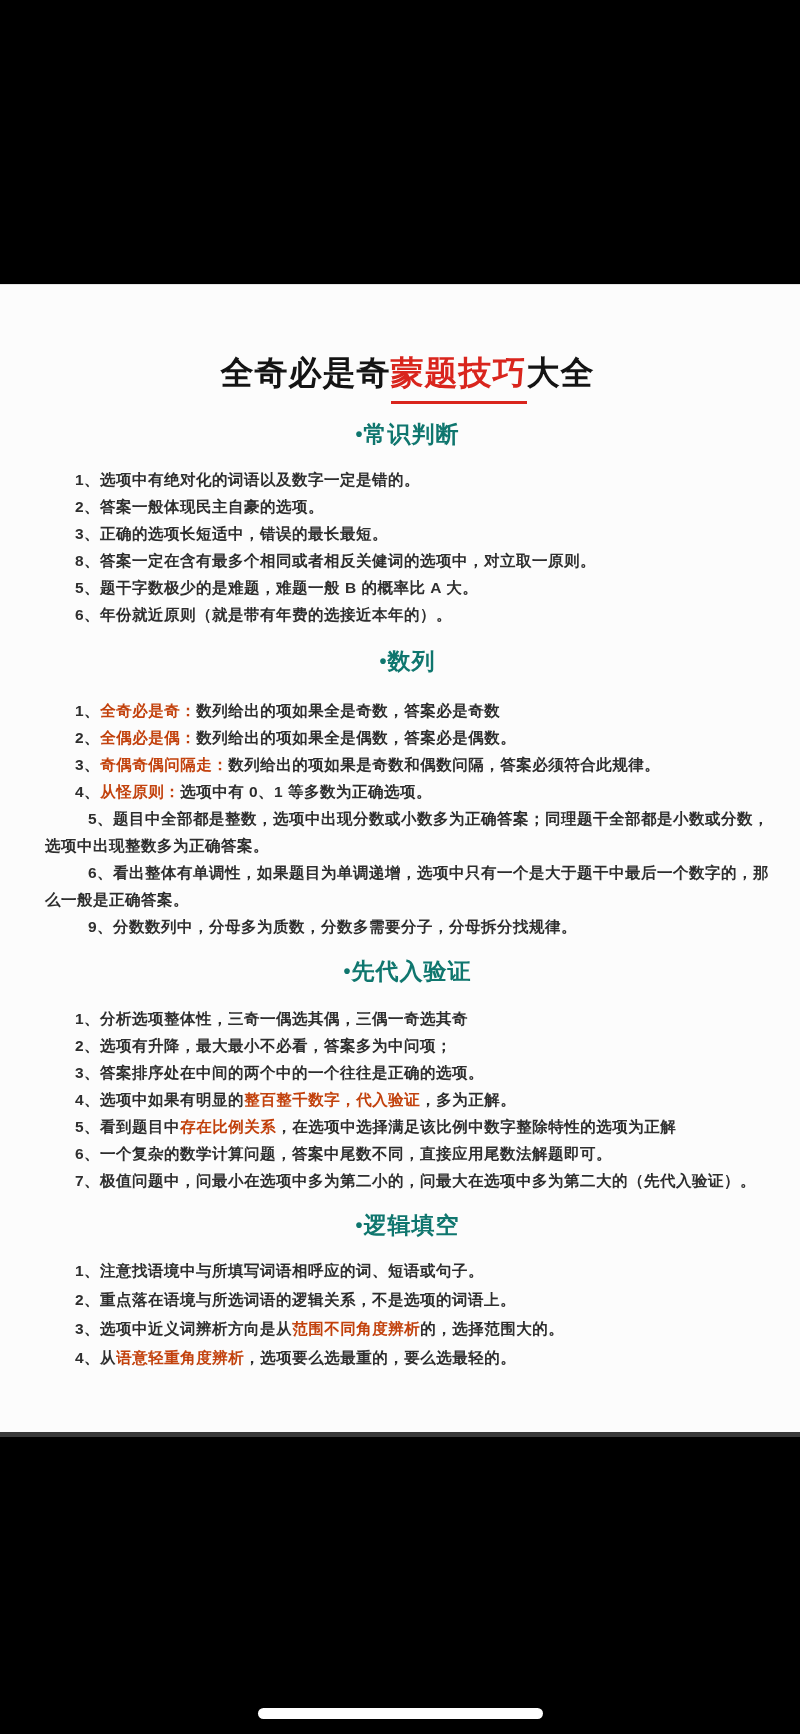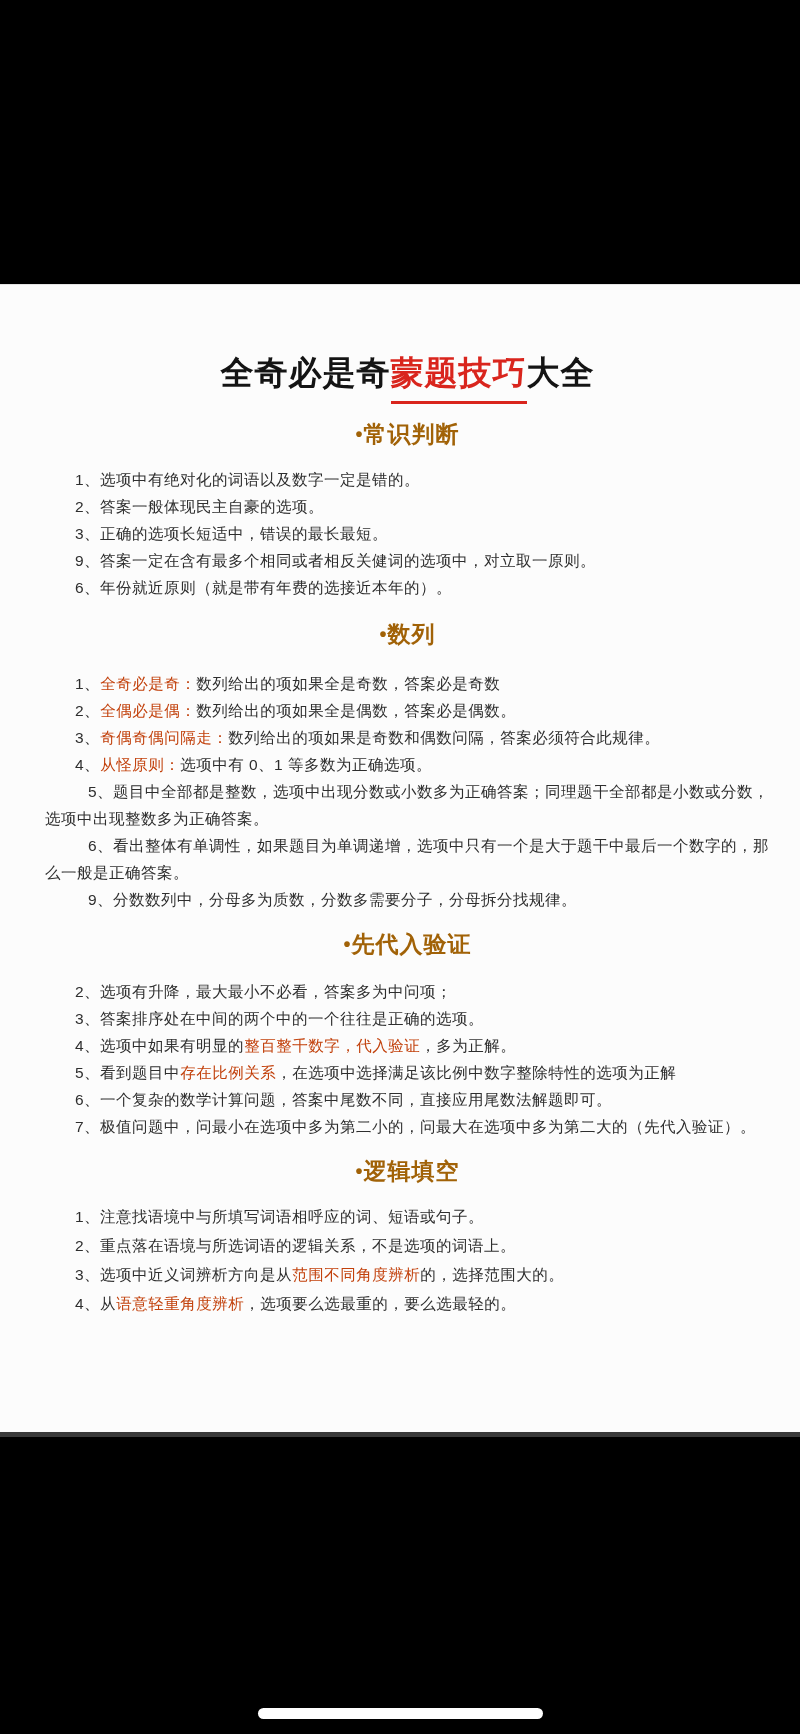--- a/index.html
+++ b/index.html
@@ -34,34 +34,35 @@
   .title .hl{
     color:#d9251d;
     border-bottom:3px solid #d9251d;
     padding-bottom:10px;
   }
   .sec{
     text-align:center;
     font-size:23px;
     line-height:30px;
     font-weight:bold;
-    color:#a16207;
+    color:#0f766e;
     margin:0;
     letter-spacing:1px;
   }
   .sec .bullet{font-size:20px;vertical-align:1px;}
   .sec-1{margin-top:28px;}
   .sec-2{margin-top:18px;}
   .sec-3{margin-top:16px;}
   .sec-4{margin-top:16px;}
   .list{
     font-size:15.5px;
     line-height:27px;
     color:#2e2e2e;
     letter-spacing:0.5px;
+    font-weight:bold;
   }
   .list-1{margin-top:17px;}
   .list-2{margin-top:21px;}
   .list-3{margin-top:19px;}
   .list-4{margin-top:16px;line-height:29px;}
   .item{padding-left:30px;}
   .item.indent{padding-left:0;text-indent:43px;}
   .blue{color:#c2410c;}
   .home{
     position:absolute;
@@ -78,37 +79,39 @@
 
   <div class="page">
 
     <h1 class="title"><span>全奇必是奇</span><span class="hl">蒙题技巧</span><span>大全</span></h1>
 
     <h2 class="sec sec-1"><span class="bullet">•</span><span>常识判断</span></h2>
     <div class="list list-1">
         <div class="item"><span class="">1、选项中有绝对化的词语以及数字一定是错的。</span></div>
         <div class="item"><span class="">2、答案一般体现民主自豪的选项。</span></div>
         <div class="item"><span class="">3、正确的选项长短适中，错误的最长最短。</span></div>
-        <div class="item"><span class="">9、答案一定在含有最多个相同或者相反关健词的选项中，对立取一原则。</span></div>
+        <div class="item"><span class="">8、答案一定在含有最多个相同或者相反关健词的选项中，对立取一原则。</span></div>
+        <div class="item"><span class="">5、题干字数极少的是难题，难题一般 B 的概率比 A 大。</span></div>
         <div class="item"><span class="">6、年份就近原则（就是带有年费的选接近本年的）。</span></div>
       </div>
 
     <h2 class="sec sec-2"><span class="bullet">•</span><span>数列</span></h2>
     <div class="list list-2">
         <div class="item"><span class="">1、</span><span class="blue">全奇必是奇：</span><span class="">数列给出的项如果全是奇数，答案必是奇数</span></div>
         <div class="item"><span class="">2、</span><span class="blue">全偶必是偶：</span><span class="">数列给出的项如果全是偶数，答案必是偶数。</span></div>
         <div class="item"><span class="">3、</span><span class="blue">奇偶奇偶问隔走：</span><span class="">数列给出的项如果是奇数和偶数问隔，答案必须符合此规律。</span></div>
         <div class="item"><span class="">4、</span><span class="blue">从怪原则：</span><span class="">选项中有 0、1 等多数为正确选项。</span></div>
         <div class="item indent"><span class="">5、题目中全部都是整数，选项中出现分数或小数多为正确答案；同理题干全部都是小数或分数，选项中出现整数多为正确答案。</span></div>
         <div class="item indent"><span class="">6、看出整体有单调性，如果题目为单调递增，选项中只有一个是大于题干中最后一个数字的，那么一般是正确答案。</span></div>
         <div class="item indent"><span class="">9、分数数列中，分母多为质数，分数多需要分子，分母拆分找规律。</span></div>
       </div>
 
     <h2 class="sec sec-3"><span class="bullet">•</span><span>先代入验证</span></h2>
     <div class="list list-3">
+        <div class="item"><span class="">1、分析选项整体性，三奇一偶选其偶，三偶一奇选其奇</span></div>
         <div class="item"><span class="">2、选项有升降，最大最小不必看，答案多为中问项；</span></div>
         <div class="item"><span class="">3、答案排序处在中间的两个中的一个往往是正确的选项。</span></div>
         <div class="item"><span class="">4、选项中如果有明显的</span><span class="blue">整百整千数字，代入验证</span><span class="">，多为正解。</span></div>
         <div class="item"><span class="">5、看到题目中</span><span class="blue">存在比例关系</span><span class="">，在选项中选择满足该比例中数字整除特性的选项为正解</span></div>
         <div class="item"><span class="">6、一个复杂的数学计算问题，答案中尾数不同，直接应用尾数法解题即可。</span></div>
         <div class="item"><span class="">7、极值问题中，问最小在选项中多为第二小的，问最大在选项中多为第二大的（先代入验证）。</span></div>
       </div>
 
     <h2 class="sec sec-4"><span class="bullet">•</span><span>逻辑填空</span></h2>
     <div class="list list-4">

